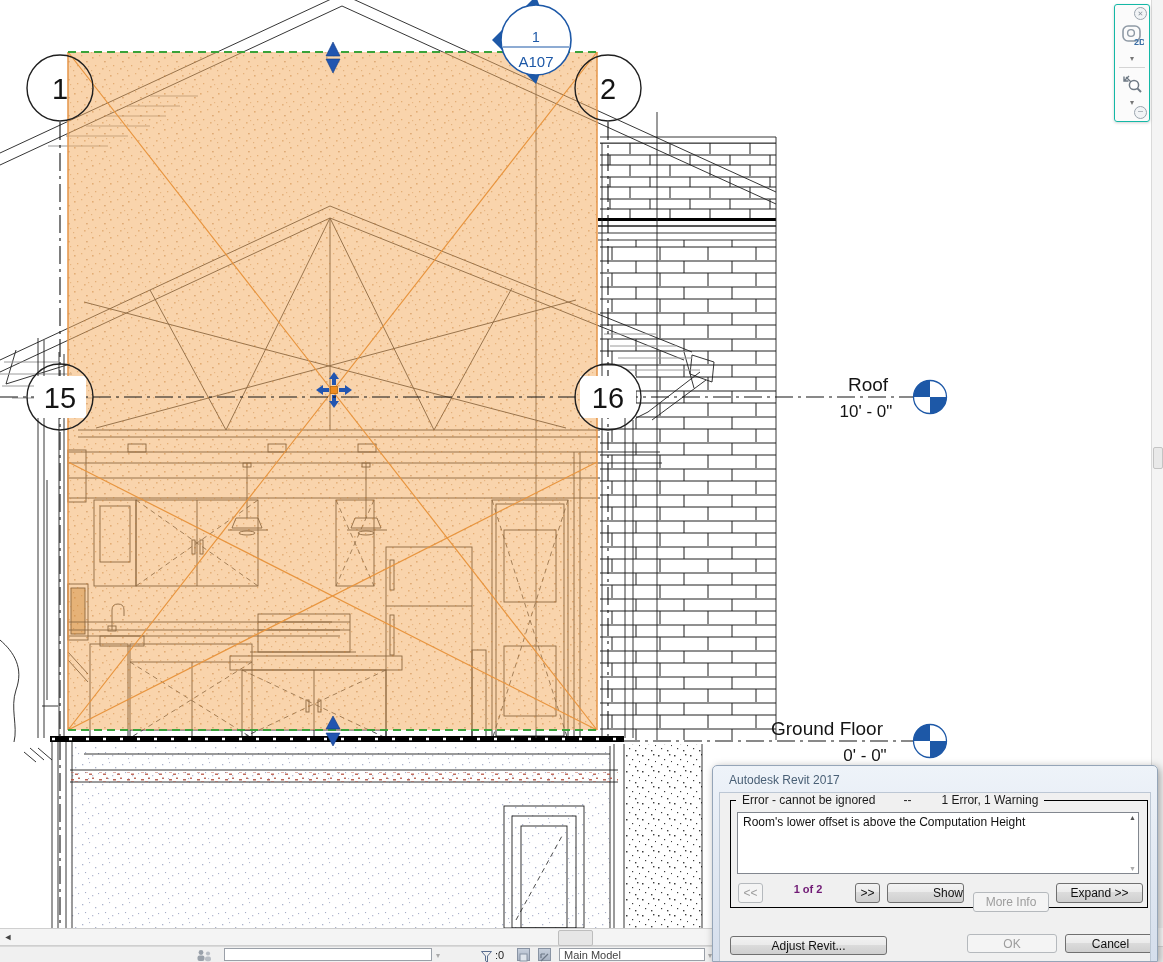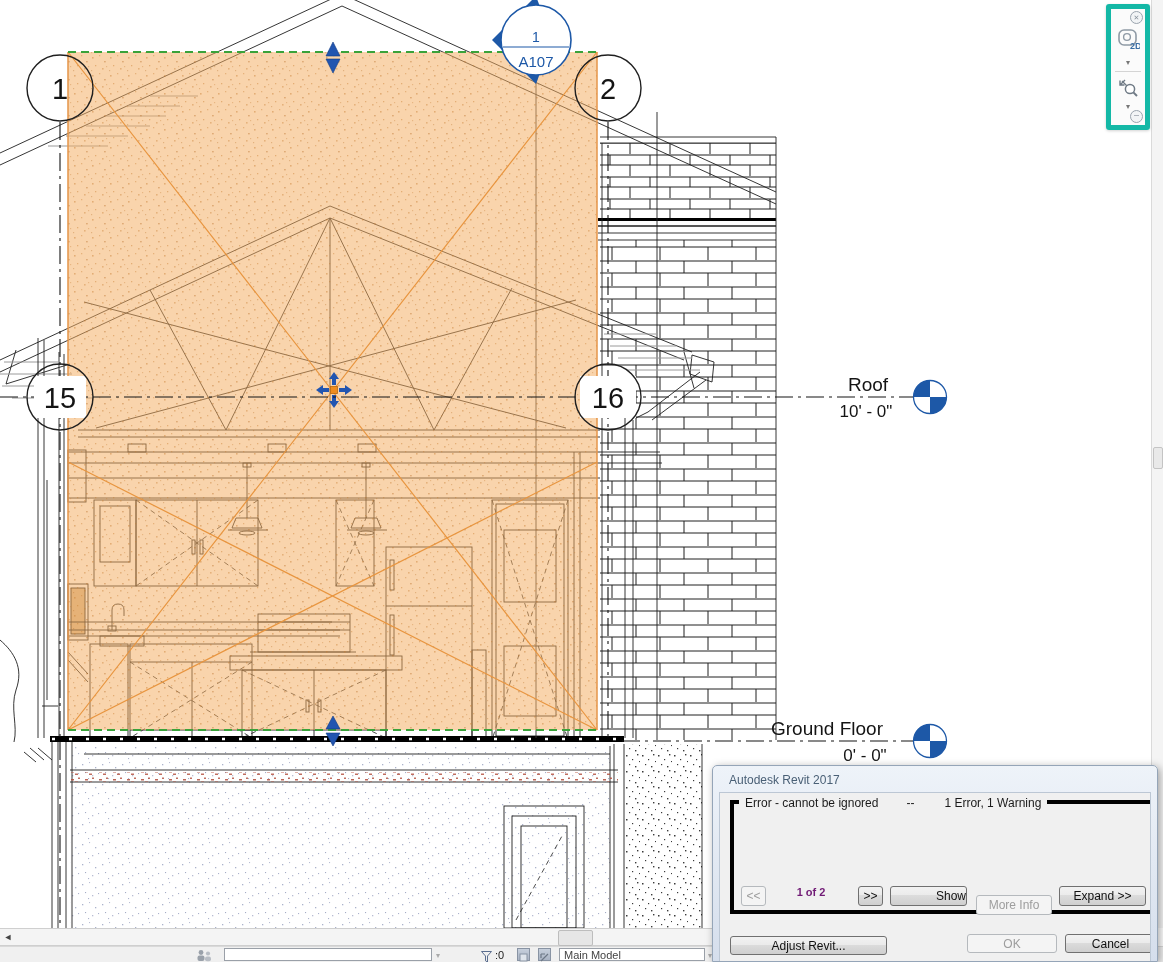--- a/index.html
+++ b/index.html
@@ -16,21 +16,21 @@
   .dtx{fill:#141414;}
   .blue{fill:#1d58a7;}
   
   .vscroll{position:absolute;right:0;top:0;width:11px;height:928px;background:#f4f4f4;border-left:1px solid #dadada;}
   .vthumb{position:absolute;left:1px;top:447px;width:8px;height:20px;background:#e9e9e9;border:1px solid #c4c4c4;border-radius:2px;}
   .hscroll{position:absolute;left:0;top:928px;width:712px;height:18px;background:#f4f4f4;border-top:1px solid #cfcfcf;border-bottom:1px solid #cfcfcf;box-sizing:border-box;}
   .harrow{position:absolute;left:0;top:0;width:16px;height:16px;font-size:9px;color:#444;text-align:center;line-height:16px;}
   .hthumb{position:absolute;left:558px;top:1px;width:33px;height:14px;background:#e6e6e6;border:1px solid #bdbdbd;border-radius:2px;}
   
   .navbar{position:absolute;top:4px;right:13px;width:34px;height:116px;background:rgba(251,251,251,.95);
-          border:5px solid #14b8a6;border-radius:3px;box-shadow:0 1px 3px rgba(0,0,0,.18);}
+          border:1px solid #14b8a6;border-radius:3px;box-shadow:0 1px 3px rgba(0,0,0,.18);}
   .nav-close{position:absolute;top:2px;right:2px;width:11px;height:11px;border:1px solid #9aa4ae;border-radius:50%;
              font-size:7px;line-height:11px;text-align:center;color:#8a949e;background:#f2f4f6;}
   .nav-collapse{position:absolute;bottom:2px;right:2px;width:11px;height:11px;border:1px solid #9aa4ae;border-radius:50%;
              font-size:9px;line-height:9px;text-align:center;color:#8a949e;background:#f2f4f6;}
   .nav-item{position:absolute;left:5px;width:24px;text-align:center;}
   .nav-caret{color:#777;font-size:8px;line-height:8px;}
   .nav-div{position:absolute;left:4px;right:4px;top:62px;border-top:1px solid #d4d4d4;}
   
   .statusbar{position:absolute;left:0;top:946px;width:1163px;height:16px;background:#f0f0f0;border-top:1px solid #d9d9d9;box-sizing:border-box;}
   .sb-combo{position:absolute;background:#fff;border:1px solid #9aa0a8;box-sizing:border-box;font-size:11px;color:#333;}
@@ -38,21 +38,21 @@
   .sb-sq{position:absolute;width:13px;height:13px;top:1px;background:linear-gradient(#c6cfdc,#aab4c4);border:1px solid #8893a3;box-sizing:border-box;}
   .sb-txt{position:absolute;font-size:11px;color:#222;}
   
   .dialog{position:absolute;left:712px;top:765px;width:446px;height:197px;
           background:linear-gradient(180deg,#eef3f9,#d5deec);border:1px solid #95a5b8;
           border-radius:5px 5px 0 0;box-shadow:2px 2px 8px rgba(0,0,0,.35);box-sizing:border-box;}
   .dlg-title{position:absolute;left:0;top:0;right:0;height:26px;padding-left:16px;padding-top:7px;
              font-size:12px;color:#4a6076;box-sizing:border-box;}
   .dlg-client{position:absolute;left:6px;right:6px;top:26px;bottom:0;background:#f0f0f0;
               border:1px solid #bcc7d4;border-bottom:none;overflow:hidden;}
-  .groupbox{position:absolute;left:10px;top:7px;width:416px;height:106px;border:4px solid #000000;}
+  .groupbox{position:absolute;left:10px;top:7px;width:416px;height:106px;border:1px solid #000000;}
   .gb-label{position:absolute;top:-8px;left:5px;background:#f0f0f0;padding:0 6px;font-size:12px;color:#1a1a1a;white-space:nowrap;}
   .gb-dash{margin:0 30px 0 28px;}
   .msgbox{position:absolute;left:6px;top:11px;width:402px;height:62px;background:#fff;border:1px solid #82878f;box-sizing:border-box;}
   .msg{padding:2px 16px 2px 5px;font-size:12px;color:#111;}
   .msg-up{position:absolute;top:1px;right:2px;font-size:7px;color:#555;}
   .msg-dn{position:absolute;bottom:1px;right:2px;font-size:7px;color:#ababab;}
   .btn{position:absolute;height:20px;font-size:12px;color:#111;text-align:center;
        background:linear-gradient(to bottom,#f2f2f2 0%,#ebebeb 45%,#dcdcdc 46%,#cfcfcf 100%);
        border:1px solid #707070;border-radius:3px;box-sizing:border-box;padding:0;line-height:18px;}
   .btn:disabled,.btn.disabled{background:#f4f4f4;border-color:#b5b9bd;color:#9d9d9d;}
@@ -389,20 +389,25 @@
 
   <div class="dialog">
     <div class="dlg-title">
       <span>Autodesk Revit 2017</span>
     </div>
     <div class="dlg-client">
       <div class="groupbox">
         <div class="gb-label">
           <span>Error - cannot be ignored</span><span class="gb-dash">--</span><span>1 Error, 1 Warning</span>
         </div>
+        <div class="msgbox">
+          <div class="msg">Room's lower offset is above the Computation Height</div>
+          <div class="msg-up">▲</div>
+          <div class="msg-dn">▼</div>
+        </div>
         <button class="btn disabled" disabled="" style="left:7px;top:82px;width:25px;">&lt;&lt;</button>
         <div class="pager-pos">1 of 2</div>
         <button class="btn" style="left:124px;top:82px;width:25px;">&gt;&gt;</button>
         <button class="btn" style="left:156px;top:82px;width:77px;text-align:right;">Show</button>
         <button class="btn disabled" disabled="" style="left:242px;top:82px;width:76px;margin-top:9px;">More Info</button>
         <button class="btn" style="left:325px;top:82px;width:87px;">Expand &gt;&gt;</button>
       </div>
       <button class="btn" style="left:10px;top:143px;width:157px;height:19px;">Adjust Revit...</button>
       <button class="btn disabled" disabled="" style="left:247px;top:141px;width:90px;height:19px;">OK</button>
       <button class="btn" style="left:345px;top:141px;width:91px;height:19px;">Cancel</button>

